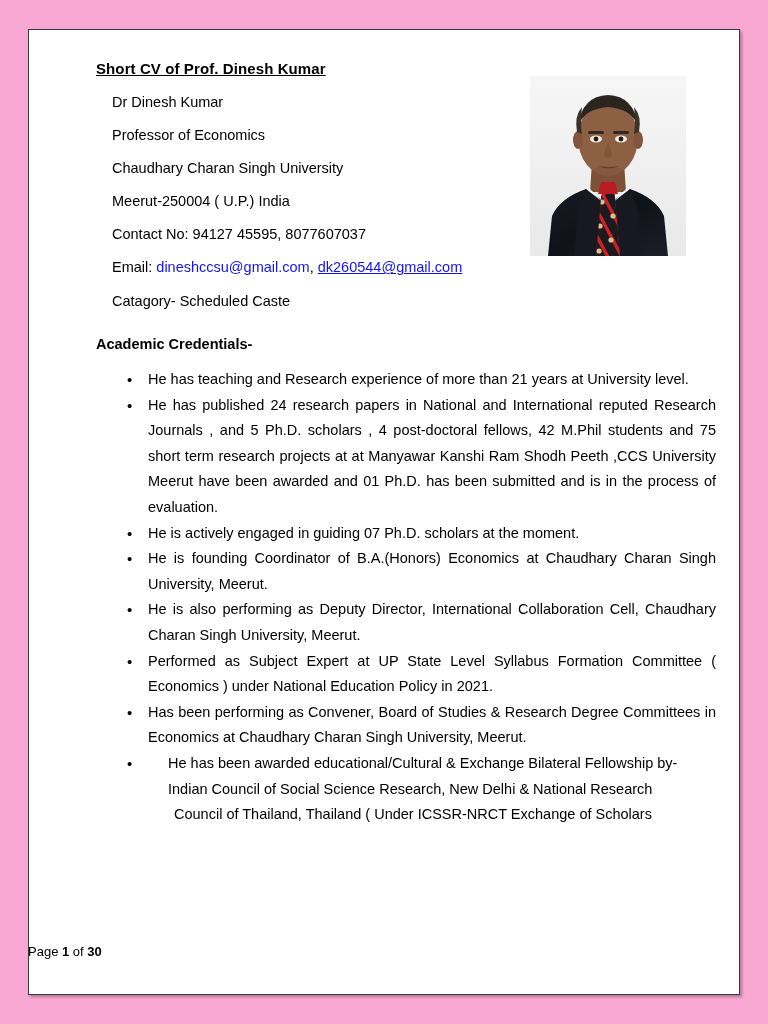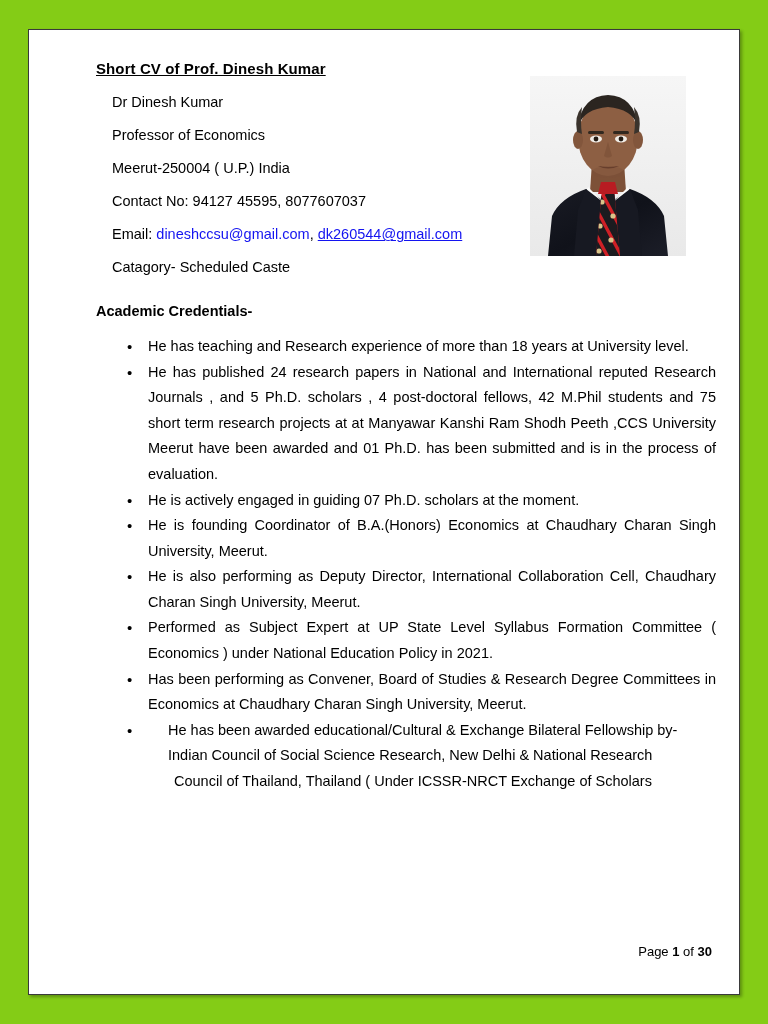--- a/index.html
+++ b/index.html
@@ -12,21 +12,21 @@
     height: 1024px;
     font-family: "Liberation Sans", sans-serif;
     color: #000000;
     overflow: hidden;
   }
 
   .page-canvas {
     position: relative;
     width: 768px;
     height: 1024px;
-    background: #84cc16;
+    background: #f9a8d4;
   }
 
   
   .page-border {
     position: absolute;
     left: 28px;
     top: 29px;
     width: 712px;
     height: 966px;
     border: 1.5px solid #3a3a3a;
@@ -127,21 +127,21 @@
   }
   .bullet-item.mixed .jline.last-ragged { text-align: left; }
   .bullet-item.mixed .jline.indented { padding-left: 6px; }
 
   
   .footer {
     position: absolute;
     left: 28px;
     top: 944px;
     width: 712px;
-    text-align: right;
+    text-align: left;
     box-sizing: border-box;
     padding-right: 28px;
     font-size: 13px;
   }
   .footer b { font-weight: bold; }
 </style>
 </head>
 <body>
 
 <div class="page-canvas">
@@ -222,30 +222,31 @@
 
         <ellipse cx="78" cy="96" rx="16" ry="6" fill="#7b4f38" opacity="0.35"></ellipse>
       </svg>
     </div>
 
     <div class="doc-title">Short CV of Prof. Dinesh Kumar</div>
 
     <div class="id-block">
       <div class="id-line">Dr Dinesh Kumar</div>
       <div class="id-line">Professor of Economics</div>
+      <div class="id-line">Chaudhary Charan Singh University</div>
       <div class="id-line">Meerut-250004 ( U.P.) India</div>
       <div class="id-line">Contact No: 94127 45595, 8077607037</div>
       <div class="id-line"><span class="email-label">Email:</span> <span class="email-a">dineshccsu@gmail.com</span><span class="email-sep">,</span> <span class="email-b">dk260544@gmail.com</span></div>
       <div class="id-line">Catagory- Scheduled Caste</div>
     </div>
 
     <div class="section-heading">Academic Credentials-</div>
 
     <ul class="bullets">
-      <li class="bullet-item"><span class="txt">He has teaching and Research experience of more than 18 years at University level.</span></li>
+      <li class="bullet-item"><span class="txt">He has teaching and Research experience of more than 21 years at University level.</span></li>
       <li class="bullet-item"><span class="txt">He has published 24 research papers in National and International reputed Research Journals , and 5 Ph.D. scholars ,  4 post-doctoral fellows,  42  M.Phil students  and 75 short term research projects at at Manyawar Kanshi Ram Shodh Peeth ,CCS University Meerut have been awarded and 01 Ph.D. has been submitted and is in the process of evaluation.</span></li>
       <li class="bullet-item"><span class="txt">He is actively engaged in guiding 07 Ph.D. scholars at the moment.</span></li>
       <li class="bullet-item"><span class="txt">He is founding Coordinator of B.A.(Honors) Economics at Chaudhary Charan Singh University, Meerut.</span></li>
       <li class="bullet-item"><span class="txt">He is also performing as Deputy Director, International Collaboration Cell, Chaudhary Charan Singh University, Meerut.</span></li>
       <li class="bullet-item"><span class="txt">Performed as Subject Expert at UP State Level Syllabus Formation Committee ( Economics ) under National Education Policy in 2021.</span></li>
       <li class="bullet-item"><span class="txt">Has been performing as Convener, Board of Studies &amp; Research Degree Committees in Economics at Chaudhary Charan Singh University, Meerut.</span></li>
       <li class="bullet-item mixed">
         <span class="jline">He has been awarded educational/Cultural &amp; Exchange Bilateral Fellowship by-</span>
         <span class="jline last-ragged">Indian Council of Social Science Research, New Delhi &amp; National Research</span>
         <span class="jline indented">Council of Thailand, Thailand ( Under ICSSR-NRCT Exchange of Scholars</span>

